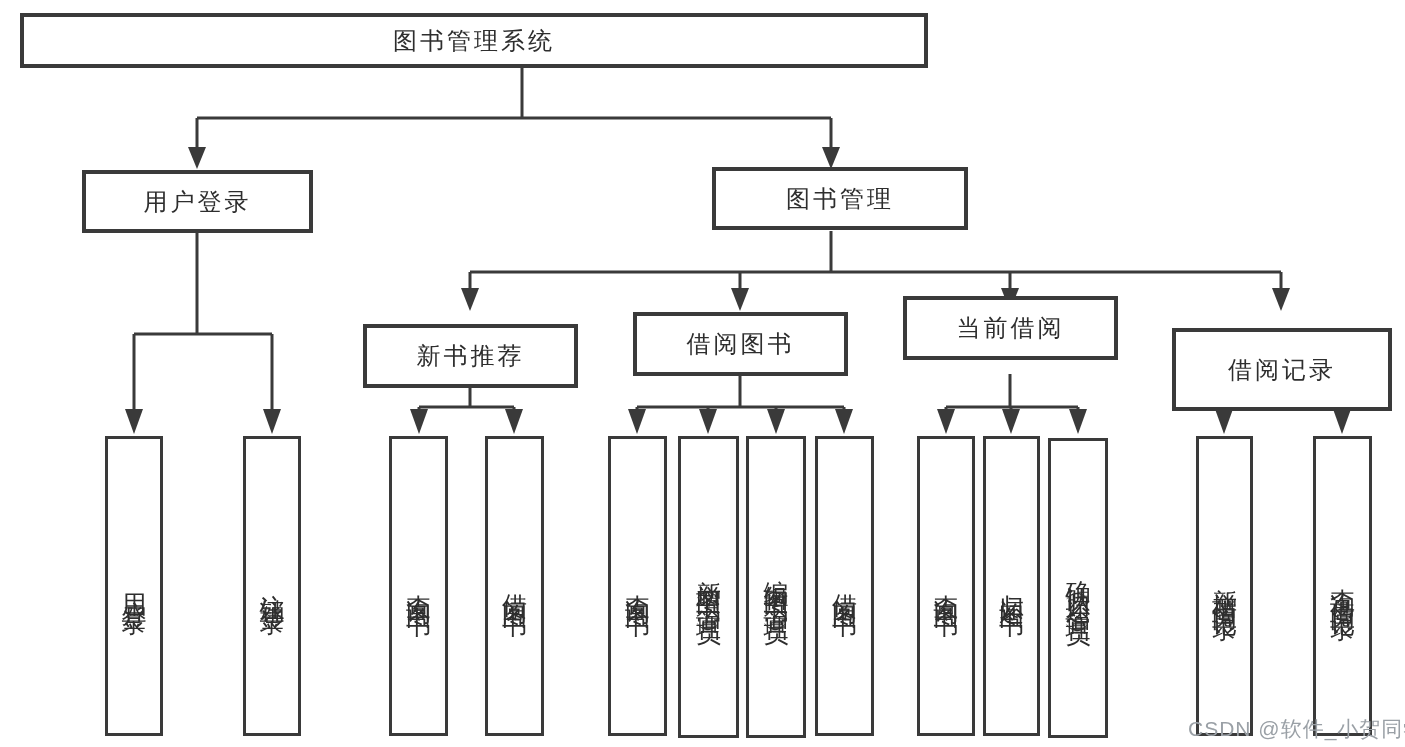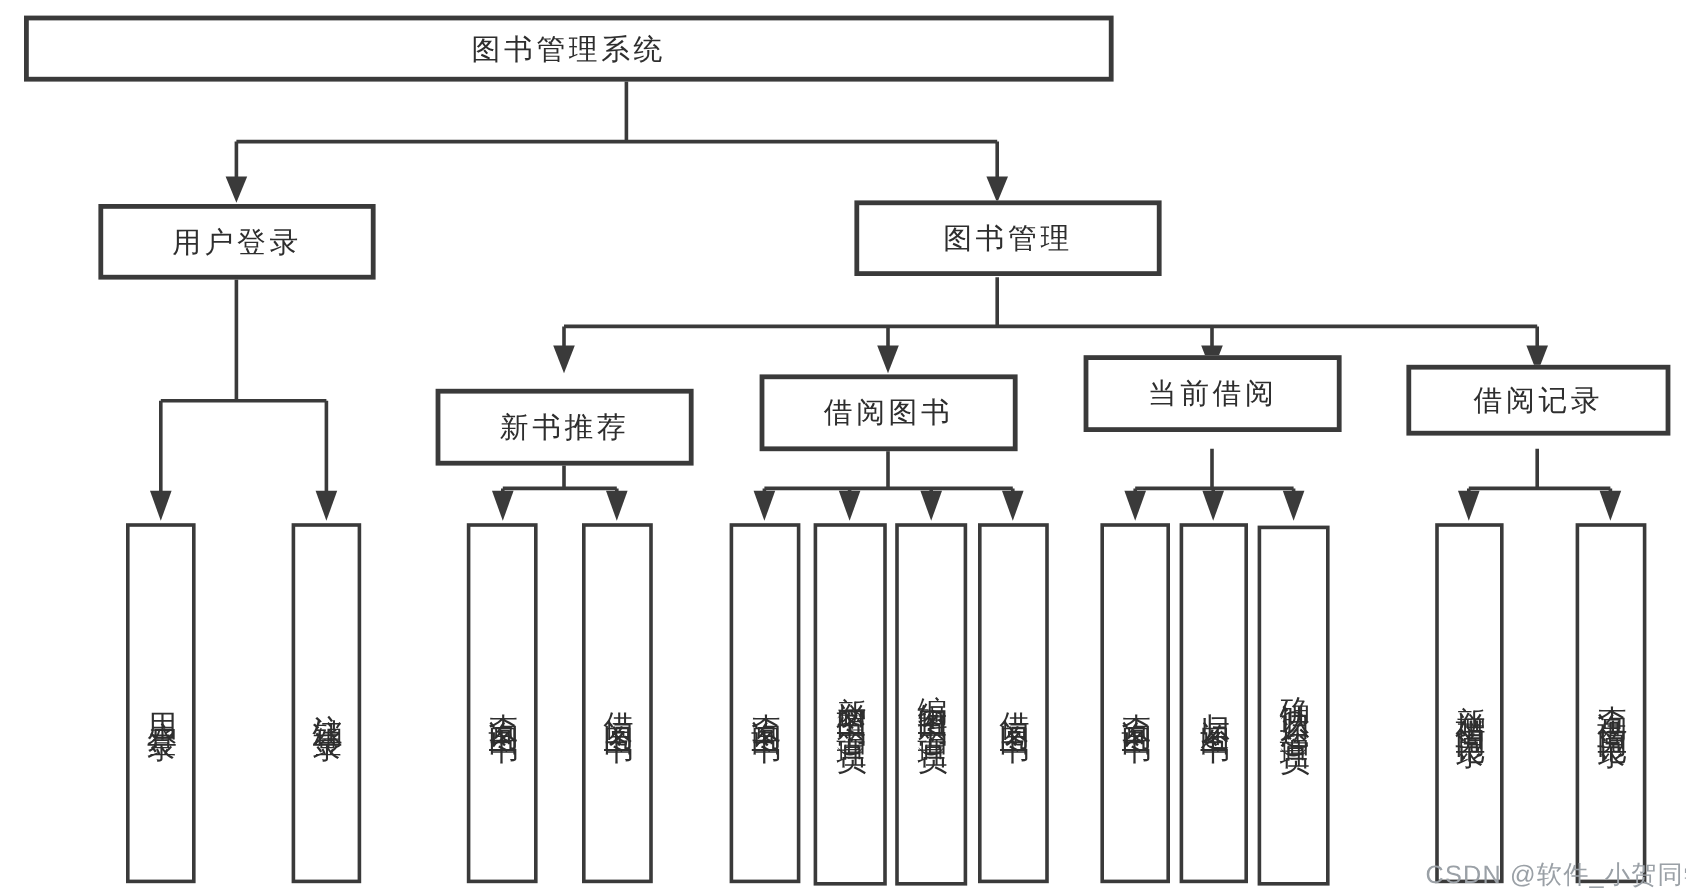--- a/index.html
+++ b/index.html
@@ -113,21 +113,21 @@
 
   <div class="node h" style="left:363px;top:324px;width:215px;height:64px">
     <span>新书推荐</span>
   </div>
   <div class="node h" style="left:633px;top:312px;width:215px;height:64px">
     <span>借阅图书</span>
   </div>
   <div class="node h" style="left:903px;top:296px;width:215px;height:64px">
     <span>当前借阅</span>
   </div>
-  <div class="node h" style="left:1172px;top:304px;width:220px;height:59px">
+  <div class="node h" style="left:1172px;top:328px;width:220px;height:83px">
     <span>借阅记录</span>
   </div>
 
   <div class="node v" style="left:105px;top:436px;width:58px;height:300px">
     <span>用户登录</span>
   </div>
   <div class="node v" style="left:243px;top:436px;width:58px;height:300px">
     <span>注销登录</span>
   </div>
 

